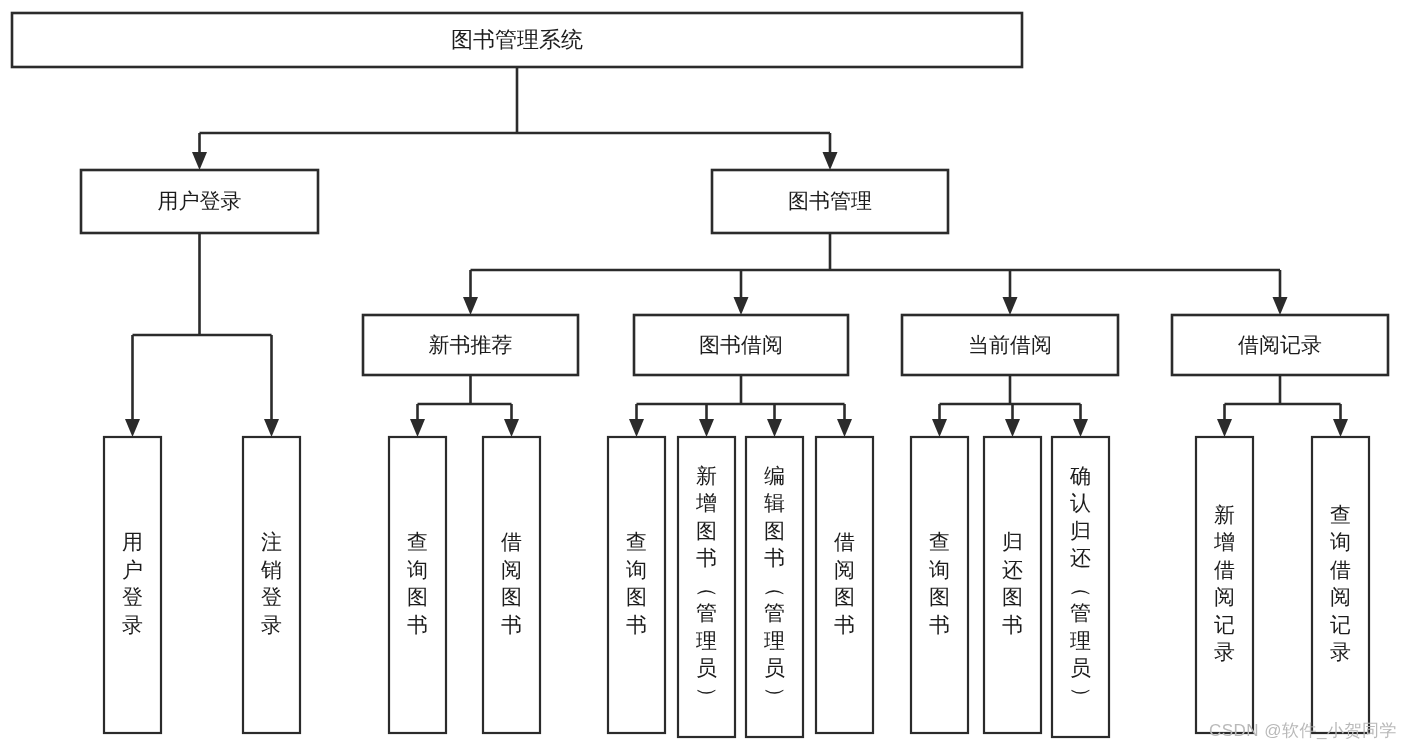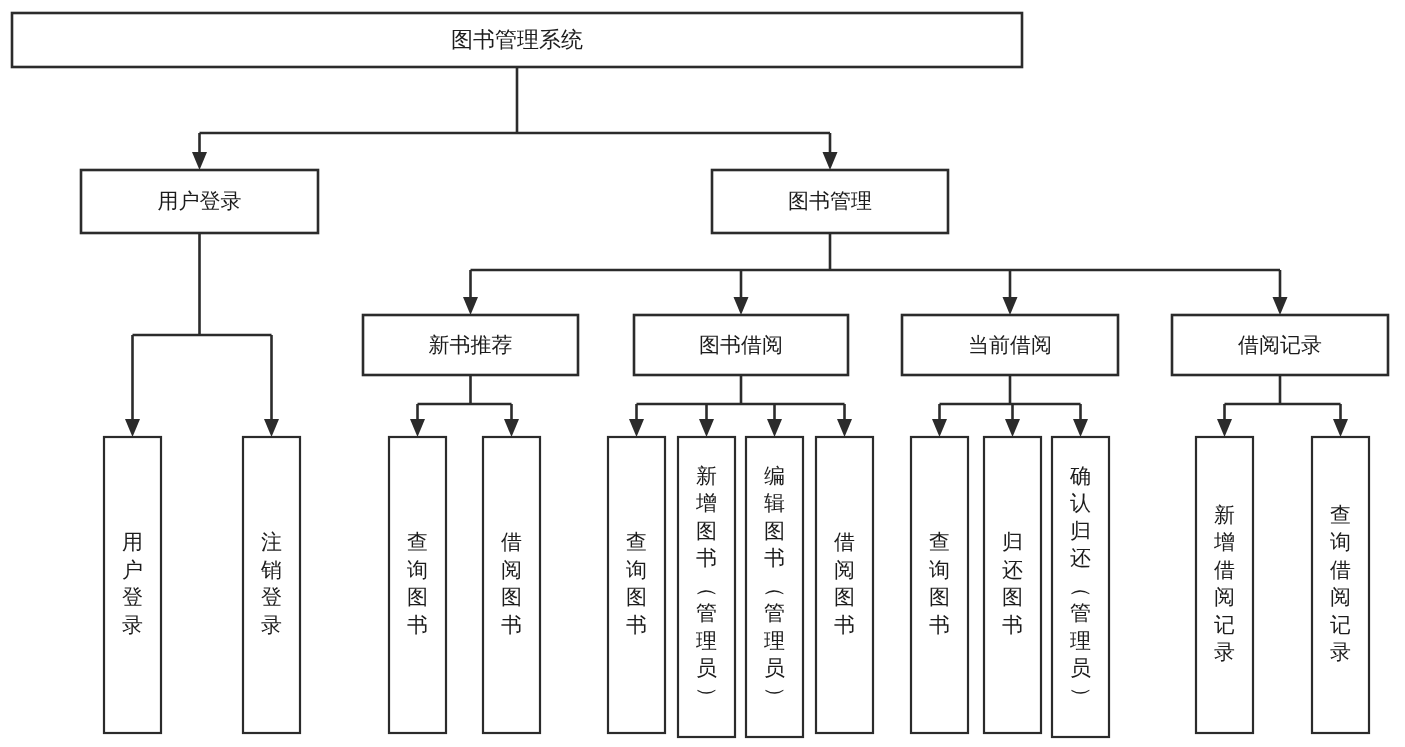--- a/index.html
+++ b/index.html
@@ -265,13 +265,14 @@
           <rect x="1312" y="437" width="57" height="296" class="node-box thin"></rect>
           <text x="1340.5" y="516.25" class="vlabel-char">查</text>
           <text x="1340.5" y="543.75" class="vlabel-char">询</text>
           <text x="1340.5" y="571.25" class="vlabel-char">借</text>
           <text x="1340.5" y="598.75" class="vlabel-char">阅</text>
           <text x="1340.5" y="626.25" class="vlabel-char">记</text>
           <text x="1340.5" y="653.75" class="vlabel-char">录</text>
         </g>
       </g>
   </svg>
+  <div class="watermark">CSDN @软件_小贺同学</div>
 </div>
 
 </body></html>

